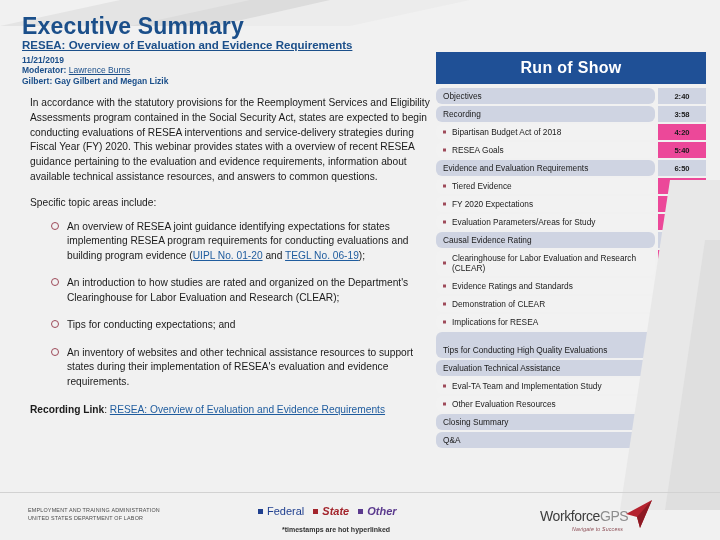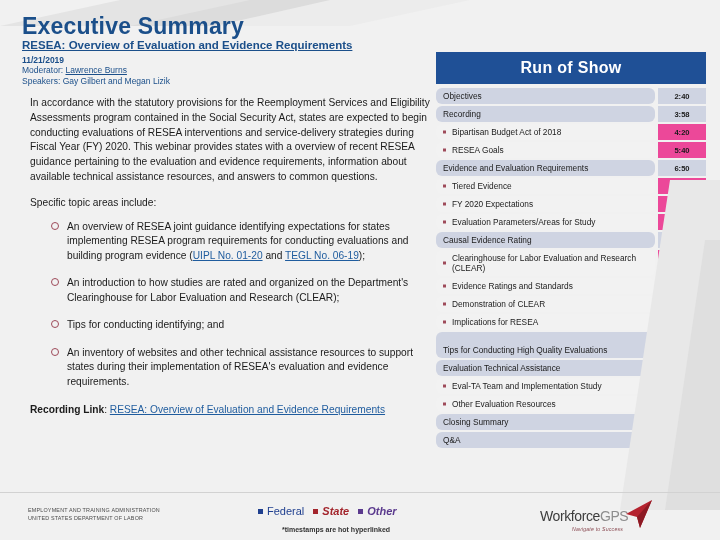--- a/index.html
+++ b/index.html
@@ -21,21 +21,21 @@
   .title{
     font-size:23px;font-weight:bold;color:#1b4f8a;letter-spacing:.2px;
     line-height:1.05;margin:0 0 1px 0;
   }
   .subtitle{
     font-size:11.5px;font-weight:bold;color:#1b4f8a;
     text-decoration:underline;line-height:1.2;margin:0 0 2px 0;white-space:nowrap;
   }
   .metaline{font-size:8.5px;font-weight:bold;color:#1b4f8a;line-height:1.22;margin:0;}
   .metaline .lnk{font-weight:normal;text-decoration:underline;}
-  .metaline .plain{font-weight:normal;}
+  .metaline .plain{font-weight:bold;}
 
   
   .bodypanel{position:absolute;left:30px;top:96px;width:410px;}
   .para{
     font-size:10.2px;color:#1b1b1b;line-height:1.45;margin:0 0 12px 0;text-align:left;
   }
   .topics{font-size:10.2px;color:#1b1b1b;margin:0 0 10px 0;}
   ul.bullets{list-style:none;margin:12px;padding:0;}
   ul.bullets li{
     position:relative;padding-left:25px;margin:0 0 13px 0;
@@ -110,40 +110,40 @@
 
   <div class="header">
     <div class="title">Executive Summary</div>
     <div class="subtitle">RESEA: Overview of Evaluation and Evidence Requirements</div>
     <div class="metaline">11/21/2019</div>
     <div class="metaline">
       <span class="plain">Moderator:</span>
       <span class="lnk">Lawrence Burns</span>
     </div>
     <div class="metaline">
-      <span class="plain">Speakers:</span>
+      <span class="plain">Gilbert:</span>
       <span class="plain">Gay Gilbert and Megan Lizik</span>
     </div>
   </div>
 
   <div class="bodypanel">
     <p class="para">In accordance with the statutory provisions for the Reemployment Services and Eligibility Assessments program contained in the Social Security Act, states are expected to begin conducting evaluations of RESEA interventions and service-delivery strategies during Fiscal Year (FY) 2020. This webinar provides states with a overview of recent RESEA guidance pertaining to the evaluation and evidence requirements, information about available technical assistance resources, and answers to common questions.</p>
     <div class="topics">Specific topic areas include:</div>
     <ul class="bullets">
       <li>
         <span class="mk"></span>
         <span>An overview of RESEA joint guidance identifying expectations for states implementing RESEA program requirements for conducting evaluations and building program evidence (</span><span class="lnkblue">UIPL No. 01-20</span><span> and </span><span class="lnkblue">TEGL No. 06-19</span><span>);</span>
       </li>
       <li>
         <span class="mk"></span>
         <span>An introduction to how studies are rated and organized on the Department's Clearinghouse for Labor Evaluation and Research (CLEAR);</span>
       </li>
       <li>
         <span class="mk"></span>
-        <span>Tips for conducting identifying; and</span>
+        <span>Tips for conducting expectations; and</span>
       </li>
       <li>
         <span class="mk"></span>
         <span>An inventory of websites and other technical assistance resources to support states during their implementation of RESEA's evaluation and evidence requirements.</span>
       </li>
     </ul>
     <p class="rec">
       <b>Recording Link</b><span>: </span><span class="lnkblue">RESEA: Overview of Evaluation and Evidence Requirements</span>
     </p>
   </div>

